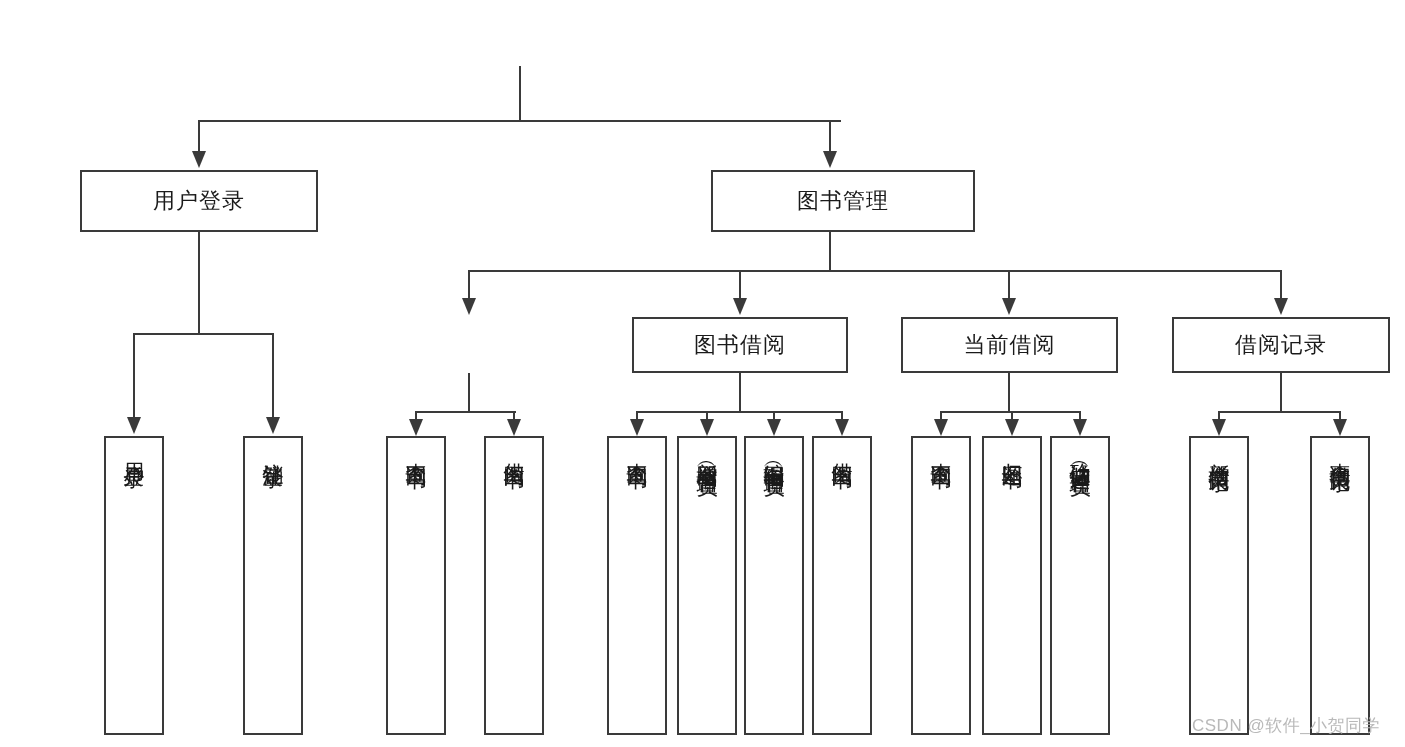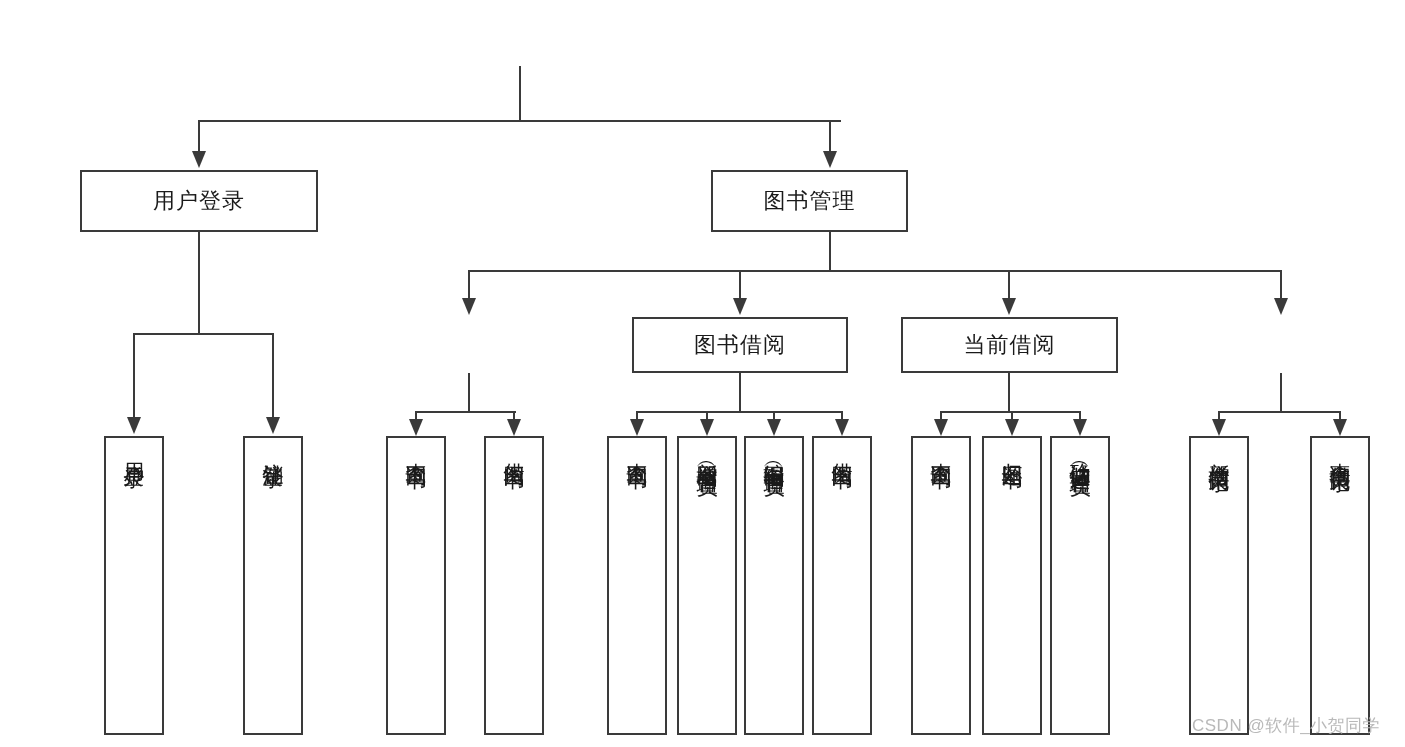--- a/index.html
+++ b/index.html
@@ -89,21 +89,21 @@
   <div class="hline" style="left:198px; top:120px; width:643px;"></div>
 
   <div class="vline" style="left:198px; top:120px; height:33px;"></div>
   <div class="arrow" style="left:192px; top:151px;"></div>
   <div class="vline" style="left:829px; top:120px; height:33px;"></div>
   <div class="arrow" style="left:823px; top:151px;"></div>
 
   <div class="node horiz" style="left:80px; top:170px; width:238px; height:62px;">
     <span>用户登录</span>
   </div>
-  <div class="node horiz" style="left:711px; top:170px; width:197px; height:62px;">
+  <div class="node horiz" style="left:711px; top:170px; width:264px; height:62px;">
     <span>图书管理</span>
   </div>
 
   <div class="vline" style="left:198px; top:232px; height:102px;"></div>
   <div class="hline" style="left:134px; top:333px; width:139px;"></div>
   <div class="vline" style="left:133px; top:333px; height:86px;"></div>
   <div class="arrow" style="left:127px; top:417px;"></div>
   <div class="vline" style="left:272px; top:333px; height:86px;"></div>
   <div class="arrow" style="left:266px; top:417px;"></div>
 
@@ -117,20 +117,23 @@
   <div class="vline" style="left:1008px; top:270px; height:30px;"></div>
   <div class="arrow" style="left:1002px; top:298px;"></div>
   <div class="vline" style="left:1280px; top:270px; height:30px;"></div>
   <div class="arrow" style="left:1274px; top:298px;"></div>
 
   <div class="node horiz" style="left:632px; top:317px; width:216px; height:56px;">
     <span>图书借阅</span>
   </div>
   <div class="node horiz" style="left:901px; top:317px; width:217px; height:56px;">
     <span>当前借阅</span>
+  </div>
+  <div class="node horiz" style="left:1172px; top:317px; width:218px; height:56px;">
+    <span>借阅记录</span>
   </div>
 
   <div class="vline" style="left:468px; top:373px; height:39px;"></div>
   <div class="hline" style="left:416px; top:411px; width:100px;"></div>
   <div class="vline" style="left:415px; top:411px; height:12px;"></div>
   <div class="arrow" style="left:409px; top:419px;"></div>
   <div class="vline" style="left:513px; top:411px; height:12px;"></div>
   <div class="arrow" style="left:507px; top:419px;"></div>
 
   <div class="vline" style="left:739px; top:373px; height:39px;"></div>

